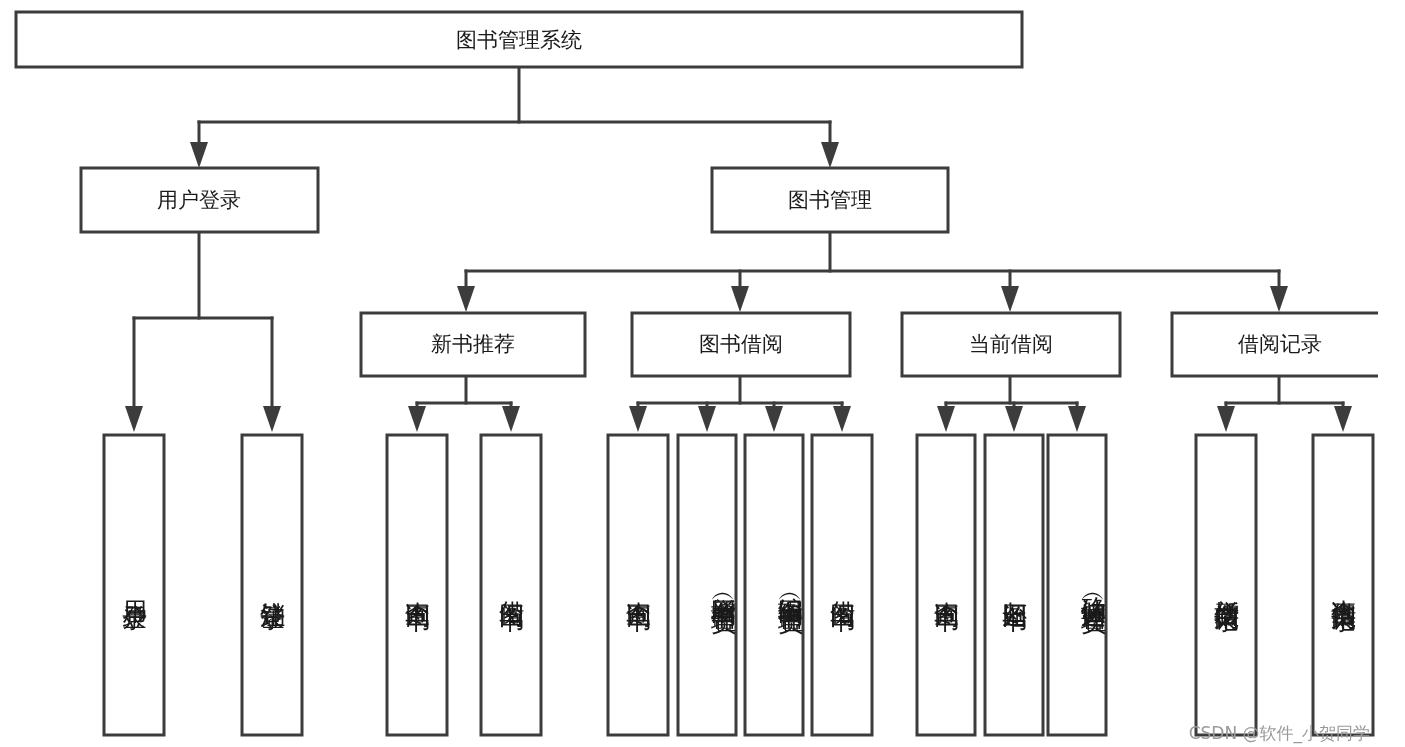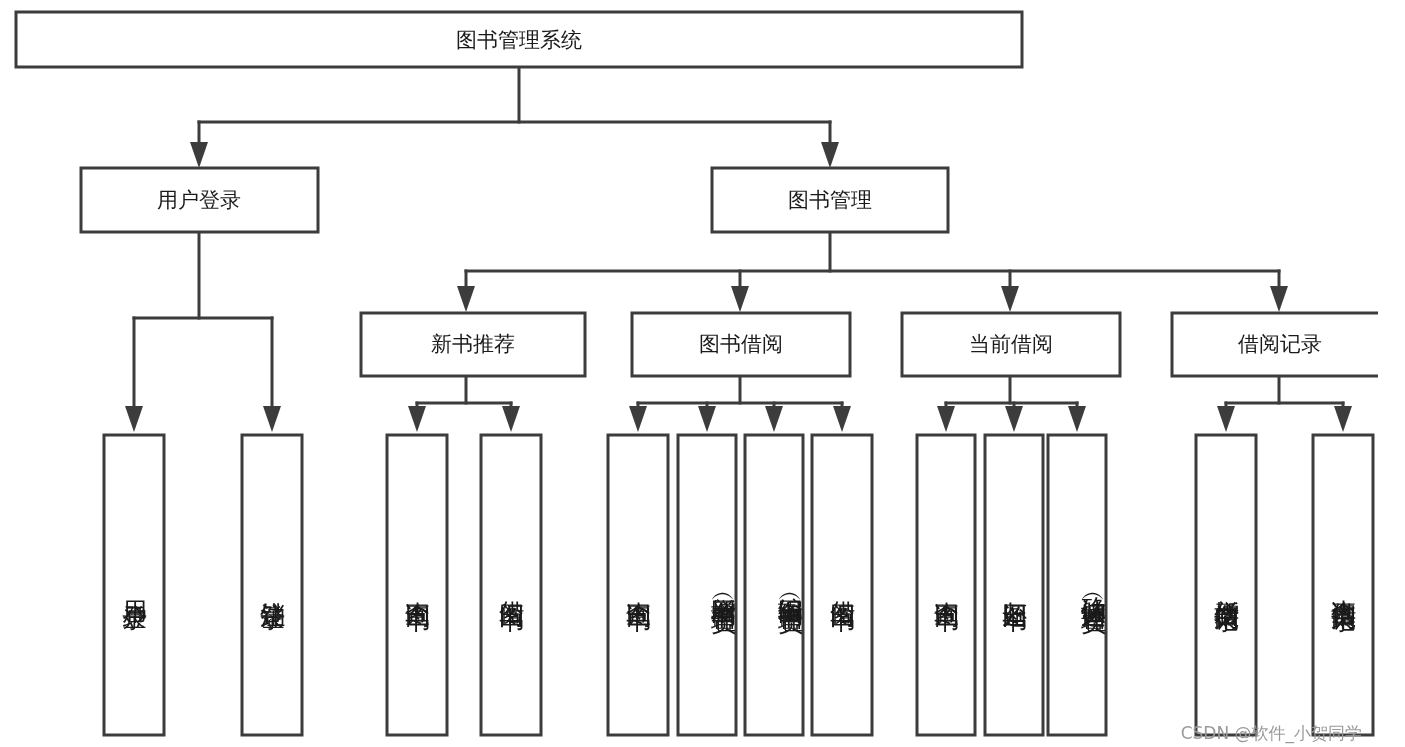--- a/index.html
+++ b/index.html
@@ -52,21 +52,21 @@
     font-size: 25px;
     line-height: 1.06;
     letter-spacing: 2px;
     color: #1a1a1a;
     text-align: left;
     white-space: nowrap;
     pointer-events: none;
   }
   #watermark {
     position: absolute;
-    right: 16px;
+    right: 8px;
     bottom: 2px;
     font-family: "DejaVu Sans", "Liberation Sans", sans-serif;
     font-size: 17px;
     color: #9a9a9a;
     white-space: nowrap;
     text-align: center;
   }
 </style>
 </head>
 <body>

